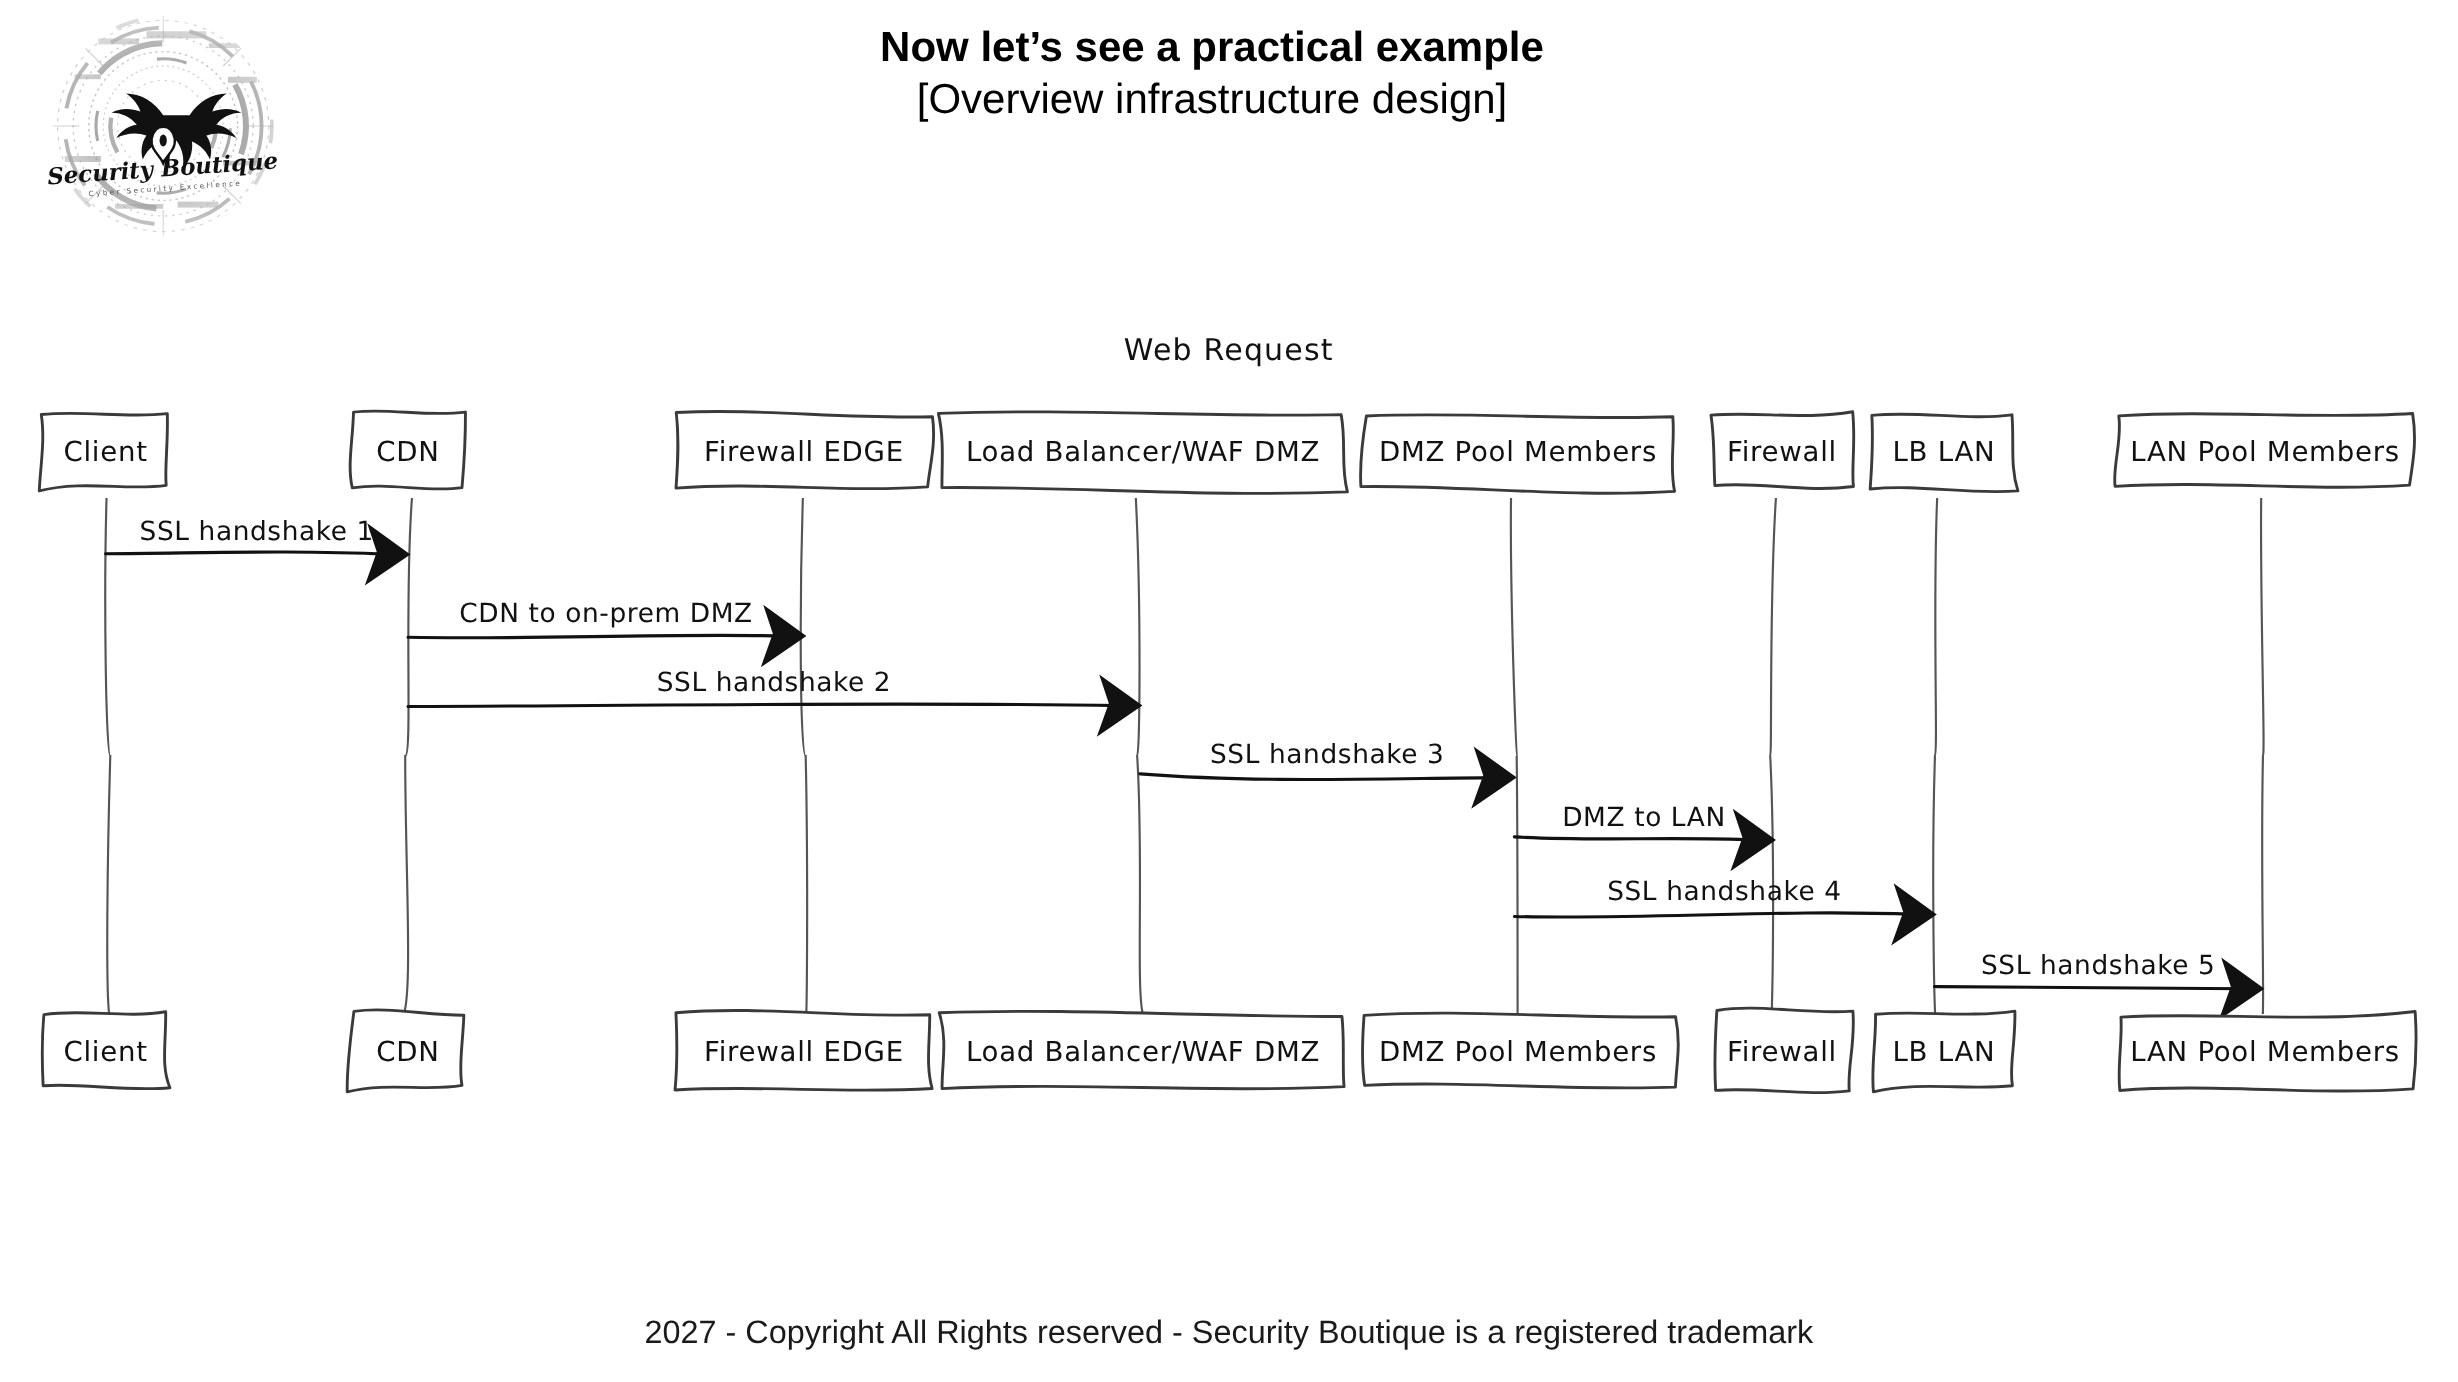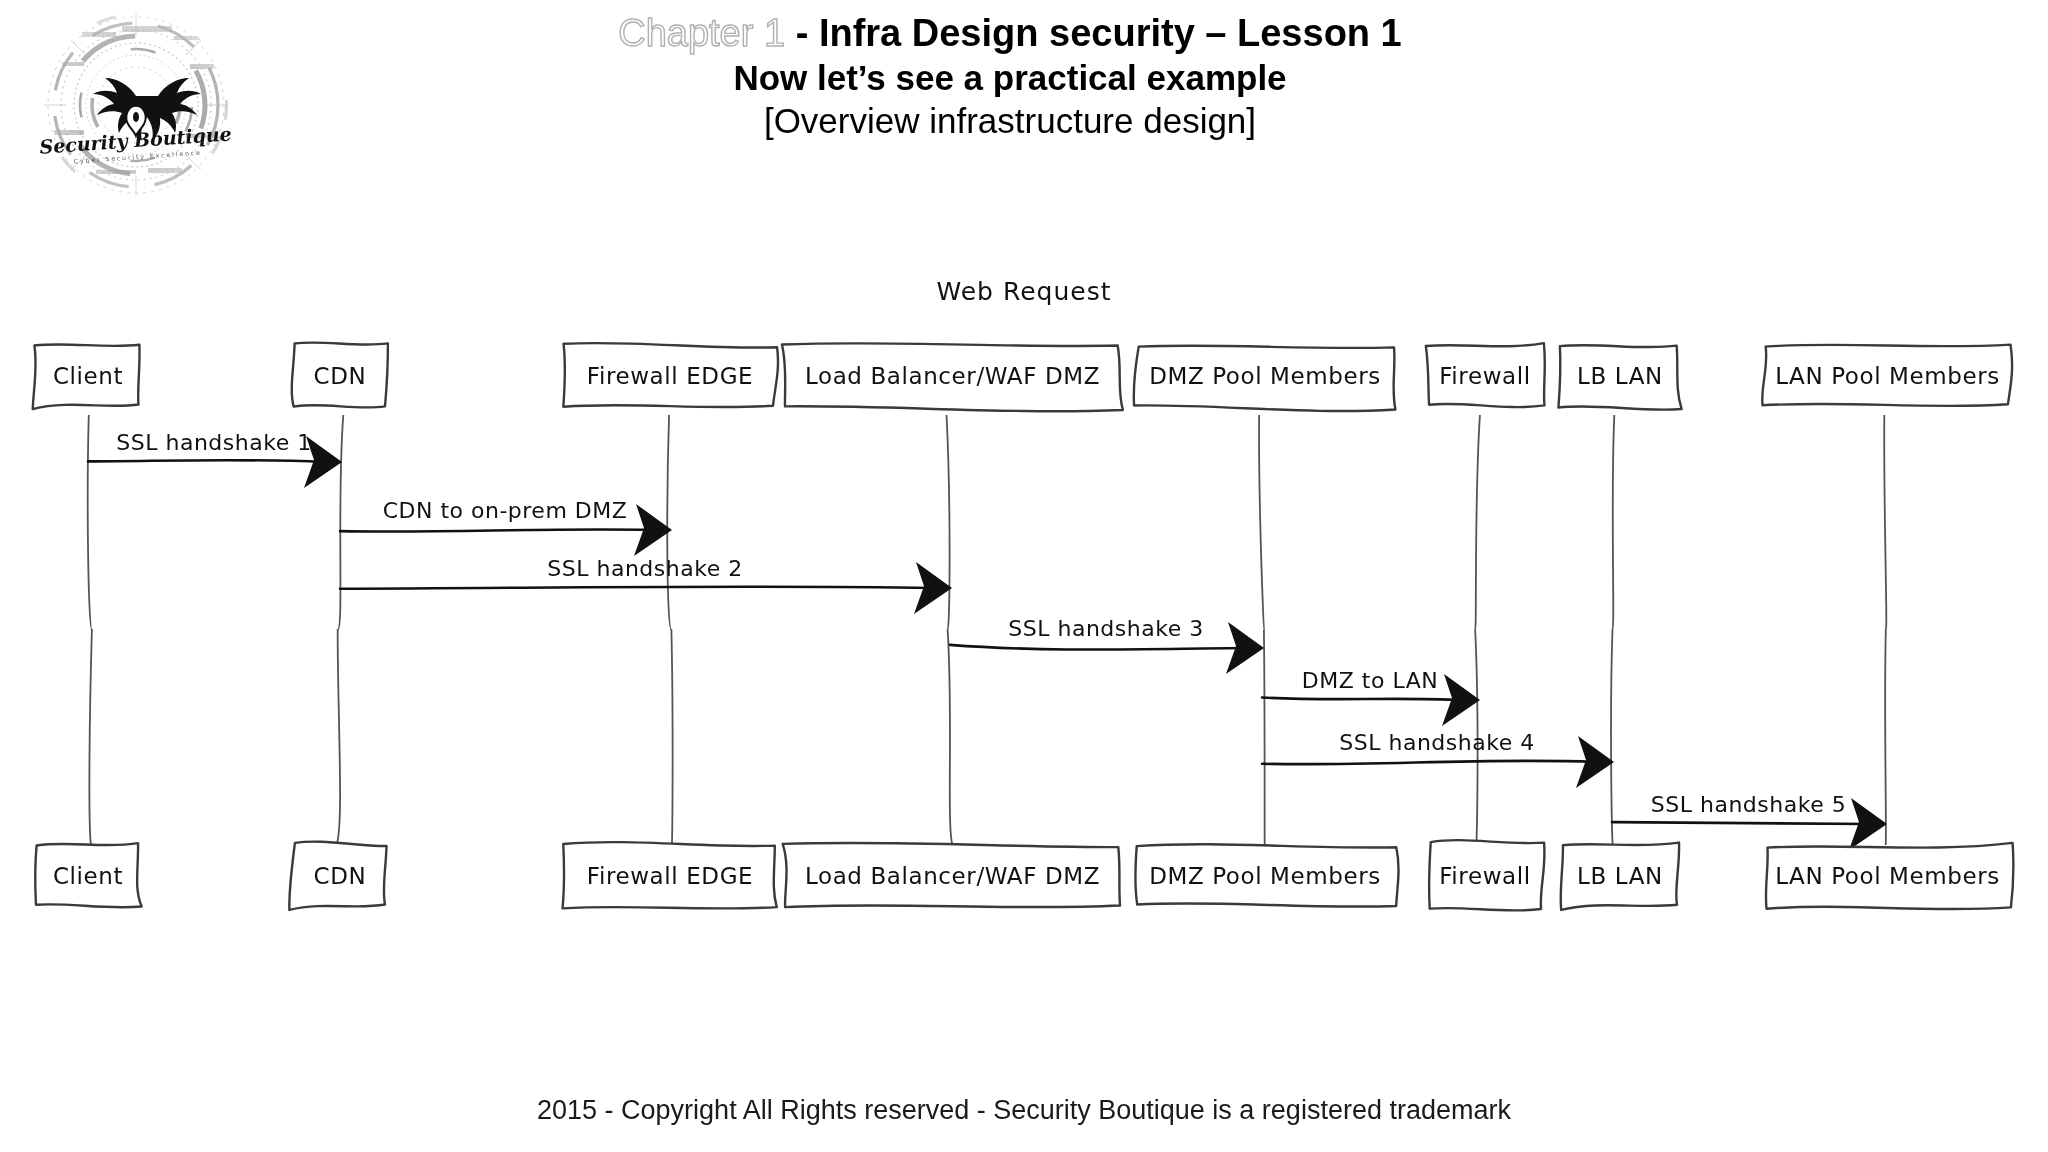--- a/index.html
+++ b/index.html
@@ -172,21 +172,20 @@
       <ellipse cx="110" cy="107" rx="3" ry="5" fill="#111111"></ellipse>
     </g>
     <g>
       <text x="110" y="137" text-anchor="middle" font-family="DejaVu Serif, serif" font-size="19" font-style="italic" font-weight="bold" fill="#111111" transform="rotate(-4 110 137)">Security Boutique</text>
       <text x="112" y="149" text-anchor="middle" font-family="DejaVu Sans, sans-serif" font-size="6" letter-spacing="2" fill="#555555" transform="rotate(-4 112 149)">Cyber Security Excellence</text>
     </g>
   </svg>
 </div>
 
 <div id="title-block">
-  <div id="title-line-1"><span id="chapter-label">Chapter 1</span><span> - Infra Design security – Lesson 1</span></div>
   <div id="title-line-3">Now let’s see a practical example</div>
   <div id="title-line-2">[Overview infrastructure design]</div>
 </div>
 
 <svg id="diagram" viewBox="0 0 2048 1152" xmlns="http://www.w3.org/2000/svg">
   <text id="diagram-title" class="hand-text-title" x="1024" y="300" text-anchor="middle">Web Request</text>
   <g id="lifelines-layer">
       <g>
         <path class="lifeline" d="M88.7764484457562,415 C86.39411831013584,501 88.33833599292596,630 91.89673519502242,630 C89.377483370424,716 88.2336235066101,825 90.95914841022302,845"></path>
       </g>
@@ -312,13 +311,13 @@
         <path class="sketch-box" d="M1562.924047233967,845.2525546565896 C1599.94,841.8089035152499 1638.88,848.4130837947191 1679.071094275951,842.5685110094811 C1679.6916608236227,869.8 1674.13100338128,888.4 1677.0138916154456,904.7660338882199 C1638.88,908.8650221819361 1599.94,900.5968275082283 1561.1872761264385,909.9115450409761 C1559.1835174575372,888.4 1563.4799995438568,866.7 1562.924047233967,845.2525546565896 Z"></path>
         <text class="hand-text" x="1620" y="884" text-anchor="middle">LB LAN</text>
       </g>
       <g>
         <path class="sketch-box" d="M1767.4508438135733,847.5912284877111 C1845.85,843.137897491985 1926.7,853.0648345970851 2012.5943298365894,842.9101716880268 C2014.4316488543673,869.8 2013.1826325707057,888.4 2010.900850297837,907.3601112381369 C1926.7,913.2386837020697 1845.85,902.5107862150812 1766.5068092367178,908.7090377829545 C1764.351558687329,888.4 1768.7437591574824,866.7 1767.4508438135733,847.5912284877111 Z"></path>
         <text class="hand-text" x="1887.5" y="884" text-anchor="middle">LAN Pool Members</text>
       </g>
     </g>
 </svg>
 
-<div id="footer">2015 - Copyright All Rights reserved - Security Boutique is a registered trademark</div>
+<div id="footer">2027 - Copyright All Rights reserved - Security Boutique is a registered trademark</div>
 
 </body></html>

